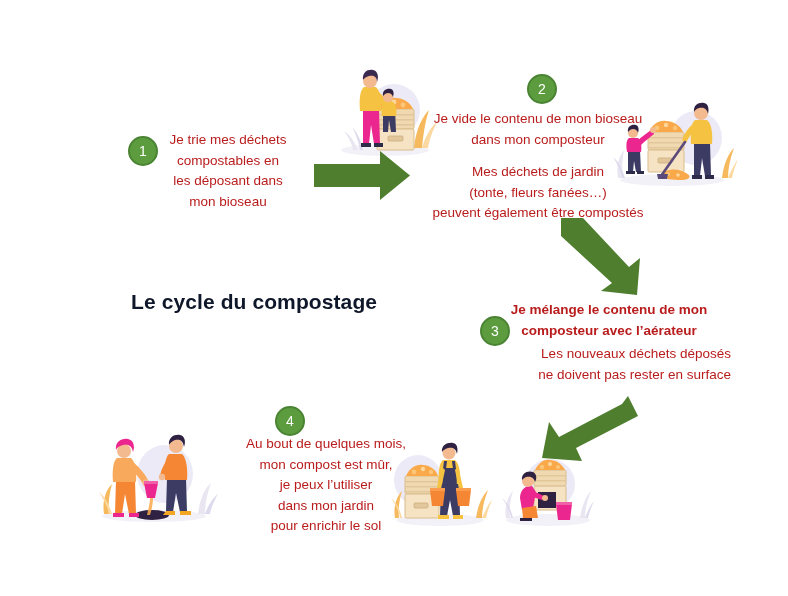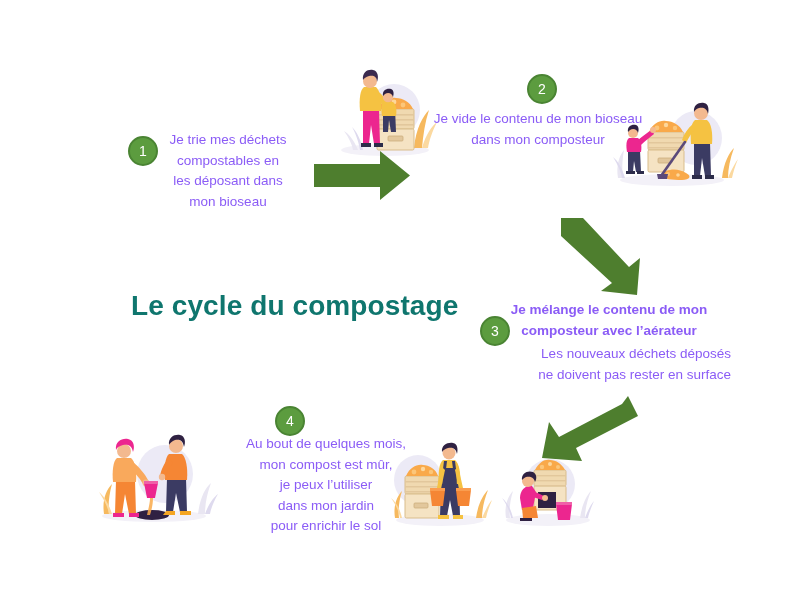--- a/index.html
+++ b/index.html
@@ -14,21 +14,21 @@
     background: #ffffff;
     overflow: hidden;
     font-family: "Liberation Sans", sans-serif;
     color: #1a1a1a;
   }
   .step-text {
     position: absolute;
     text-align: center;
     font-size: 13.5px;
     line-height: 1.52;
-    color: #8b5cf6;
+    color: #b91c1c;
     white-space: pre-line;
   }
   .step-text.sub {
     margin-top: 0;
   }
   .badge {
     position: absolute;
     width: 30px;
     height: 30px;
     border-radius: 50%;
@@ -38,23 +38,23 @@
     color: #ffffff;
     font-size: 14px;
     font-weight: normal;
     display: flex;
     align-items: center;
     justify-content: center;
     line-height: 1;
   }
   .title {
     position: absolute;
-    font-size: 28px;
+    font-size: 21px;
     font-weight: bold;
-    color: #0f766e;
+    color: #0f172a;
     letter-spacing: 0.1px;
     white-space: nowrap;
   }
   .arrow {
     position: absolute;
   }
   .illus {
     position: absolute;
   }
 </style>
@@ -293,20 +293,23 @@
   <div class="step-text" style="left:158px; top:130px; width:140px;">Je trie mes déchets
 compostables en
 les déposant dans
 mon bioseau</div>
 
   <div class="badge" style="left:527px; top:74px;">
     <span>2</span>
   </div>
   <div class="step-text" style="left:423px; top:109px; width:230px;">Je vide le contenu de mon bioseau
 dans mon composteur</div>
+  <div class="step-text sub" style="left:423px; top:162px; width:230px;">Mes déchets de jardin
+(tonte, fleurs fanées…)
+peuvent également être compostés</div>
 
   <div class="badge" style="left:480px; top:316px;">
     <span>3</span>
   </div>
   <div class="step-text" style="left:504px; top:300px; width:210px;font-weight:bold;">Je mélange le contenu de mon
 composteur avec l’aérateur</div>
   <div class="step-text sub" style="left:516px; top:344px; width:215px;text-align:right;">Les nouveaux déchets déposés
 ne doivent pas rester en surface</div>
 
   <div class="badge" style="left:275px; top:406px;">

